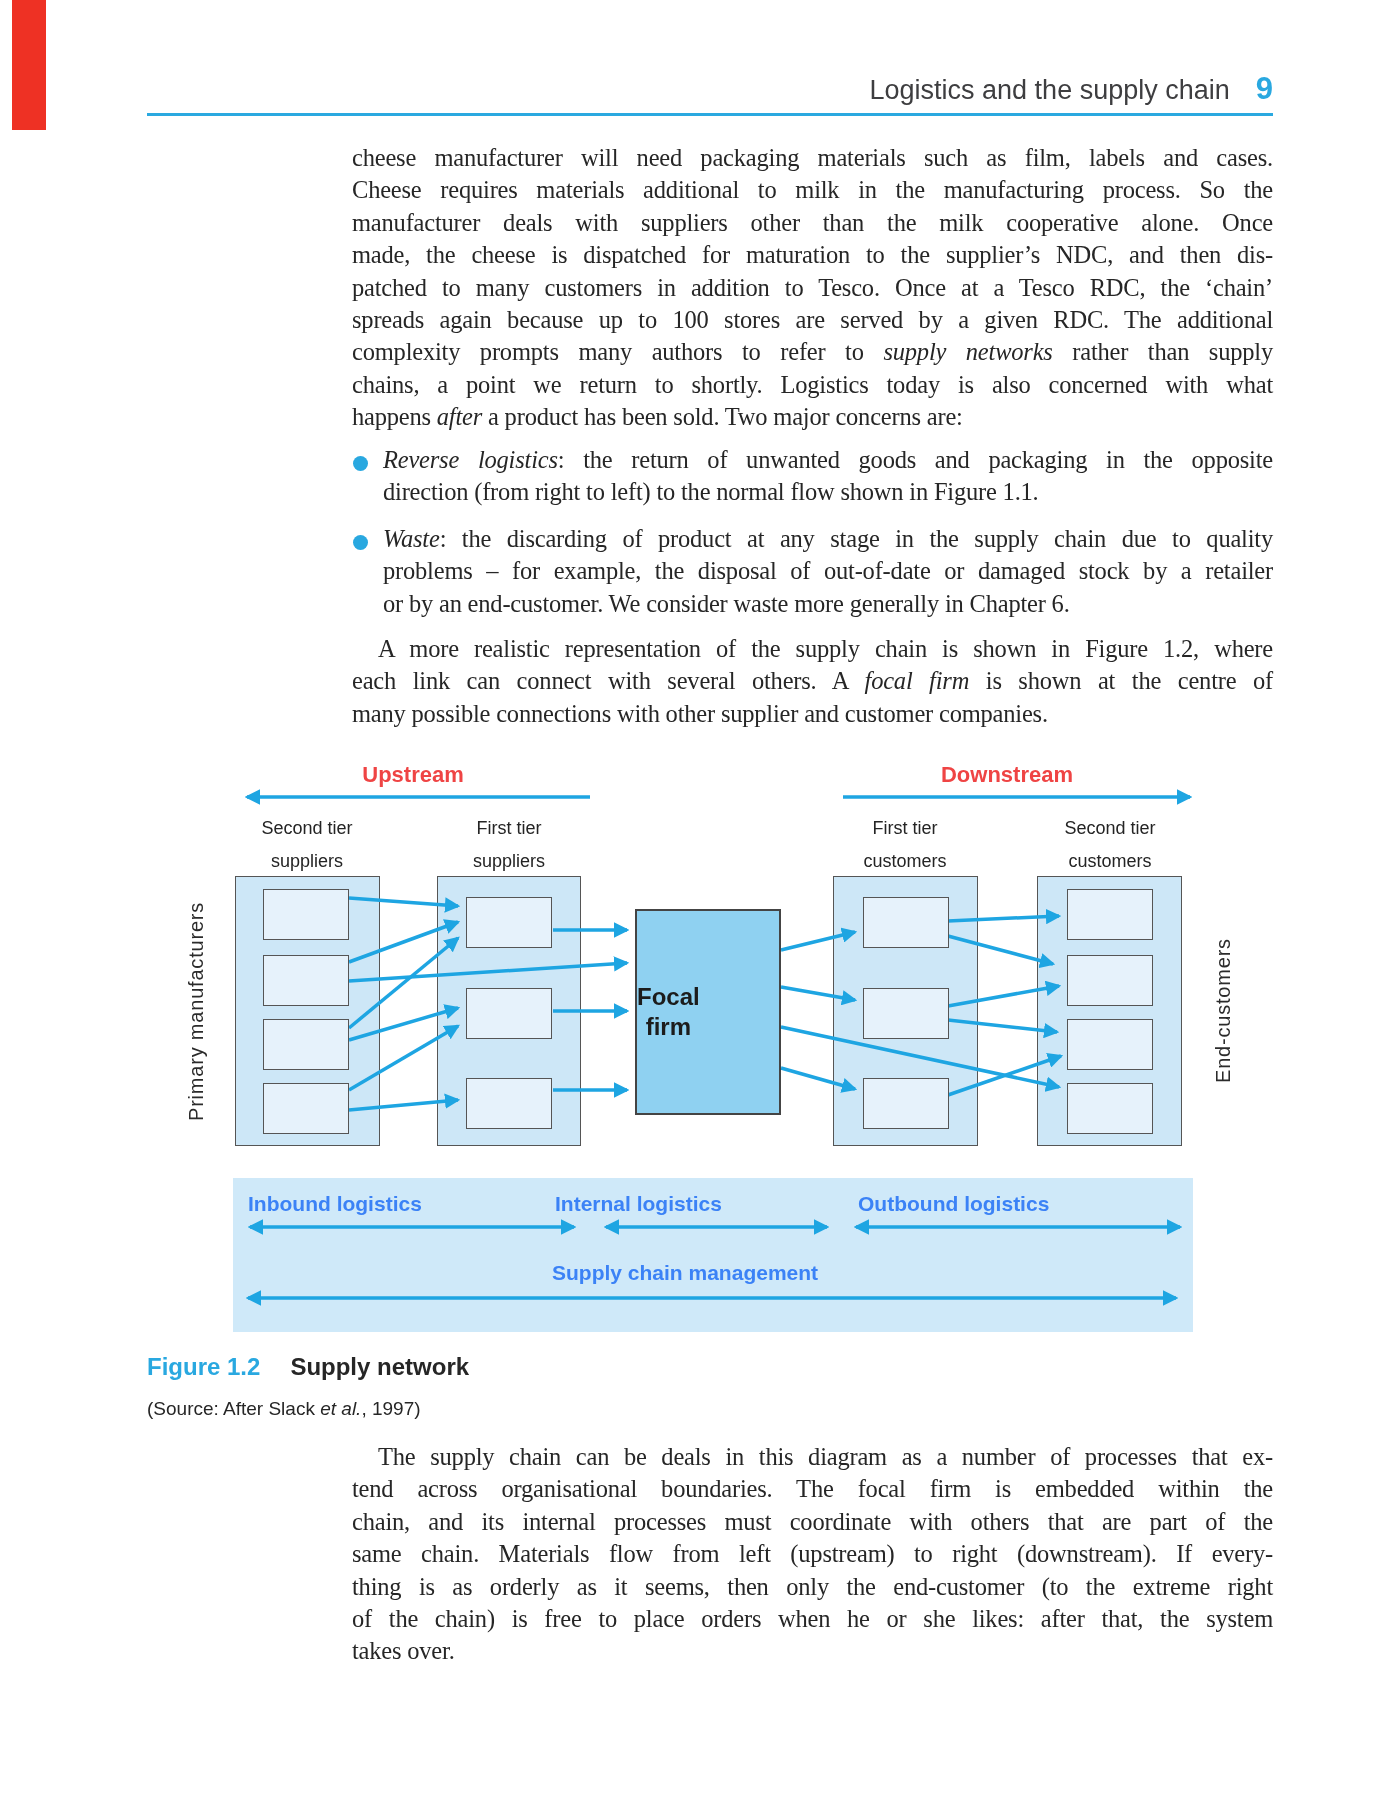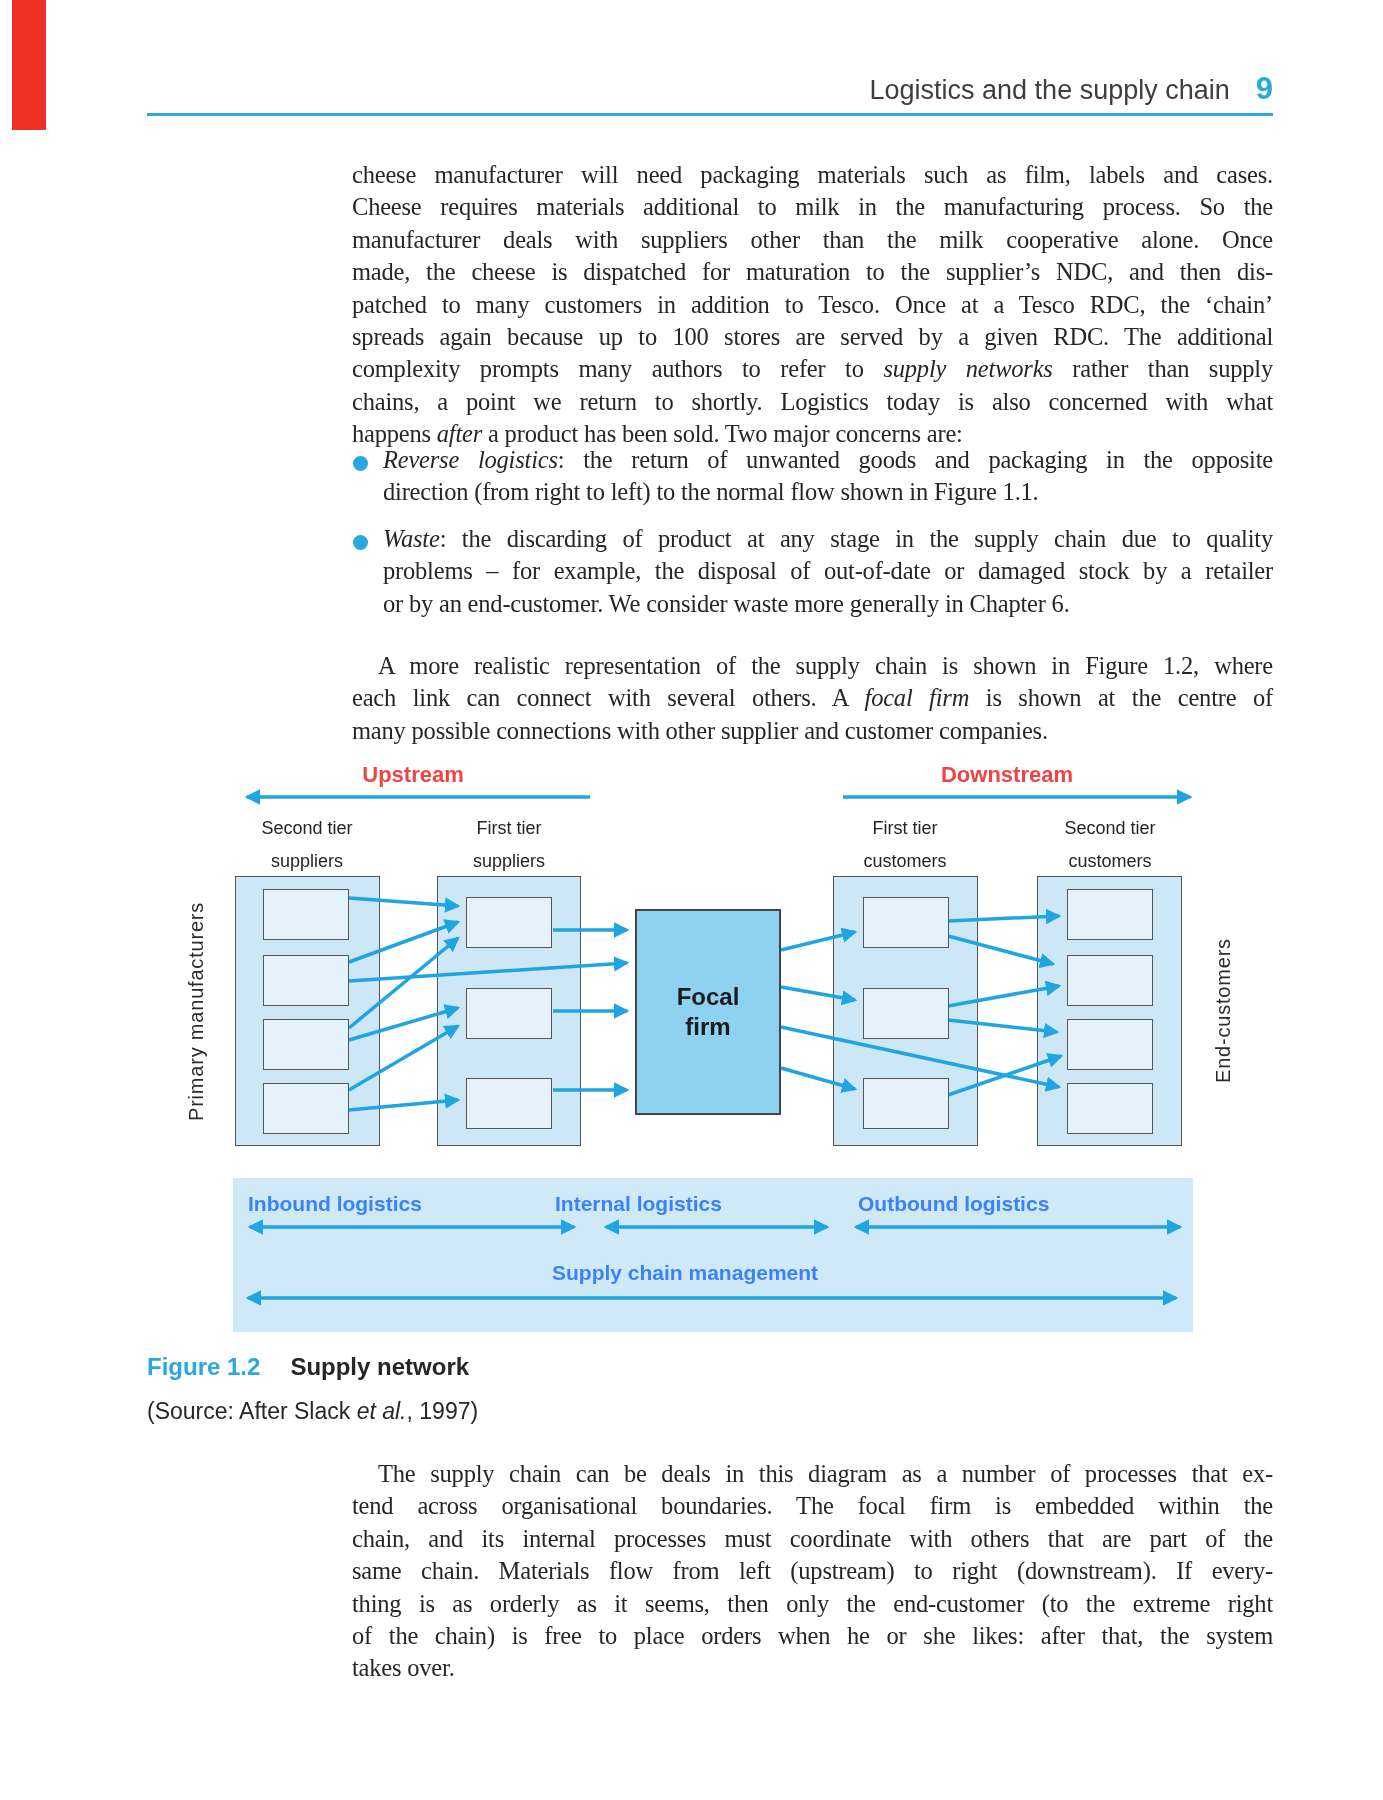--- a/index.html
+++ b/index.html
@@ -6,51 +6,51 @@
   .page{position:relative;width:1383px;height:1800px;background:#ffffff;overflow:hidden;
         font-family:"Liberation Serif", serif;color:#262626;}
   
   .redtab{position:absolute;left:12px;top:0;width:34px;height:130px;background:#ee3124;}
   .runhead{position:absolute;left:700px;top:71px;width:573px;text-align:right;
            font-family:"Liberation Sans", sans-serif;font-size:27px;color:#3e3e40;white-space:nowrap;}
   .pagenum{font-size:31px;font-weight:bold;color:#29a8e0;margin-left:26px;}
   .headrule{position:absolute;left:147px;top:113px;width:1126px;height:3px;background:#2aa9e0;}
   
   .textblock{position:absolute;left:352px;width:921px;font-size:24.5px;line-height:32.4px;
-             letter-spacing:-0.2px;margin-top:17px;}
+             letter-spacing:-0.2px;}
   .line{white-space:normal;}
   .jl{text-align:justify;text-align-last:justify;}
   .ind{text-indent:26px;}
   .bullet{position:absolute;left:352px;width:921px;}
   .dot{position:absolute;left:1px;top:12px;width:15px;height:15px;border-radius:50%;background:#29a8e0;}
   .btext{margin-left:31px;font-size:24.5px;line-height:32.4px;letter-spacing:-0.2px;}
   .panel{position:absolute;background:#cde7f7;border:1.6px solid #555;box-sizing:border-box;z-index:1;}
   .band{position:absolute;left:233px;top:1178px;width:960px;height:154px;background:#cfe9f9;z-index:1;}
   .nbox{position:absolute;width:86px;height:51px;background:#e6f2fb;border:1.6px solid #555;
         box-sizing:border-box;z-index:3;}
   .focal{position:absolute;left:635px;top:909px;width:146px;height:206px;background:#8fd1f1;
          border:2px solid #444;box-sizing:border-box;z-index:3;display:flex;align-items:center;
-         justify-content:center;text-align:center;font-family:"Liberation Sans", sans-serif;
+         text-align:center;font-family:"Liberation Sans", sans-serif;
          font-weight:bold;font-size:24px;line-height:30px;color:#1c1c1c;}
   .dirlabel{position:absolute;width:200px;text-align:center;font-family:"Liberation Sans", sans-serif;
             font-weight:bold;font-size:22px;color:#ef4444;z-index:3;}
   .collabel{position:absolute;width:200px;text-align:center;font-family:"Liberation Sans", sans-serif;
             font-weight:500;font-size:18px;line-height:33px;color:#242424;z-index:3;}
   .vlabel{position:absolute;writing-mode:vertical-rl;transform:rotate(180deg);
           font-family:"Liberation Sans", sans-serif;font-size:20px;letter-spacing:0.8px;color:#2b2b2b;
           text-align:center;z-index:3;}
   .bandlabel{position:absolute;width:320px;font-family:"Liberation Sans", sans-serif;
              font-weight:bold;font-size:21px;color:#3b82f6;z-index:3;}
   svg.arrows{position:absolute;left:0;top:0;z-index:2;pointer-events:none;}
   
   .figcap{position:absolute;left:147px;top:1353px;font-family:"Liberation Sans", sans-serif;
           font-size:24px;font-weight:bold;white-space:nowrap;}
   .figcap .fnum{color:#29a8e0;margin-right:30px;}
   .figsrc{position:absolute;left:147px;top:1398px;font-family:"Liberation Sans", sans-serif;
-          font-size:23px;color:#262626;}
+          font-size:19px;color:#262626;}
 </style>
 </head>
 <body>
 
 <div class="page">
 
   <div class="redtab"></div>
   <div class="runhead">
     <span>Logistics and the supply chain</span><span class="pagenum">9</span>
   </div>

